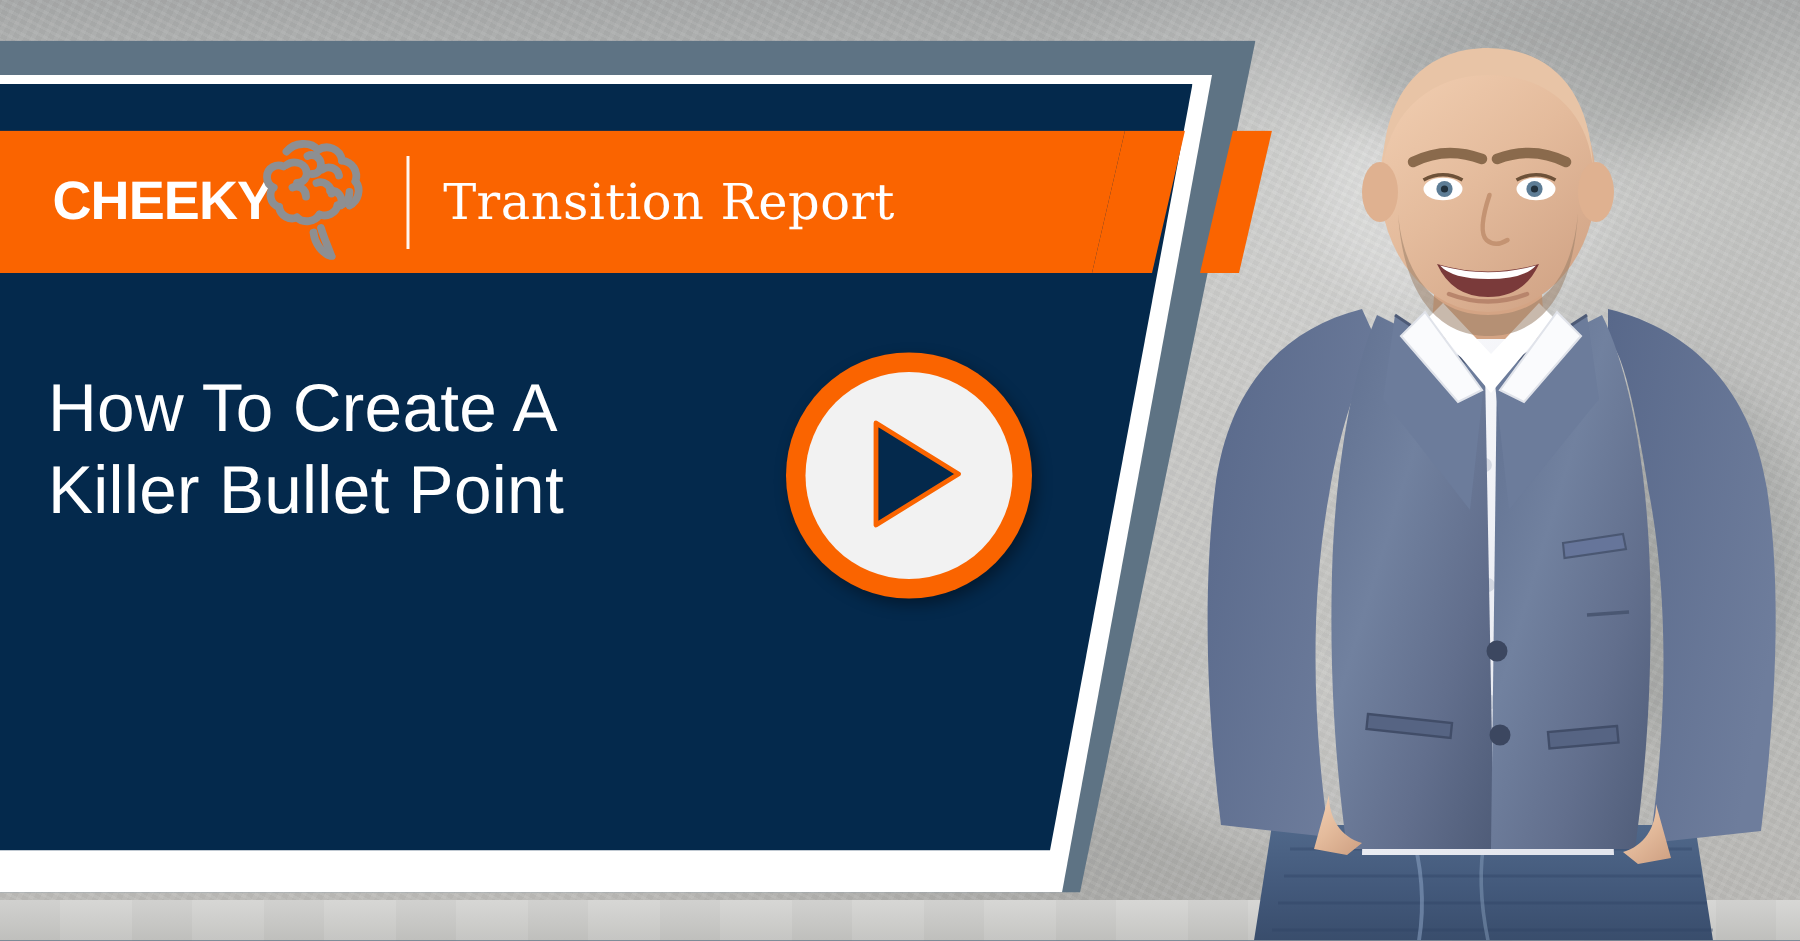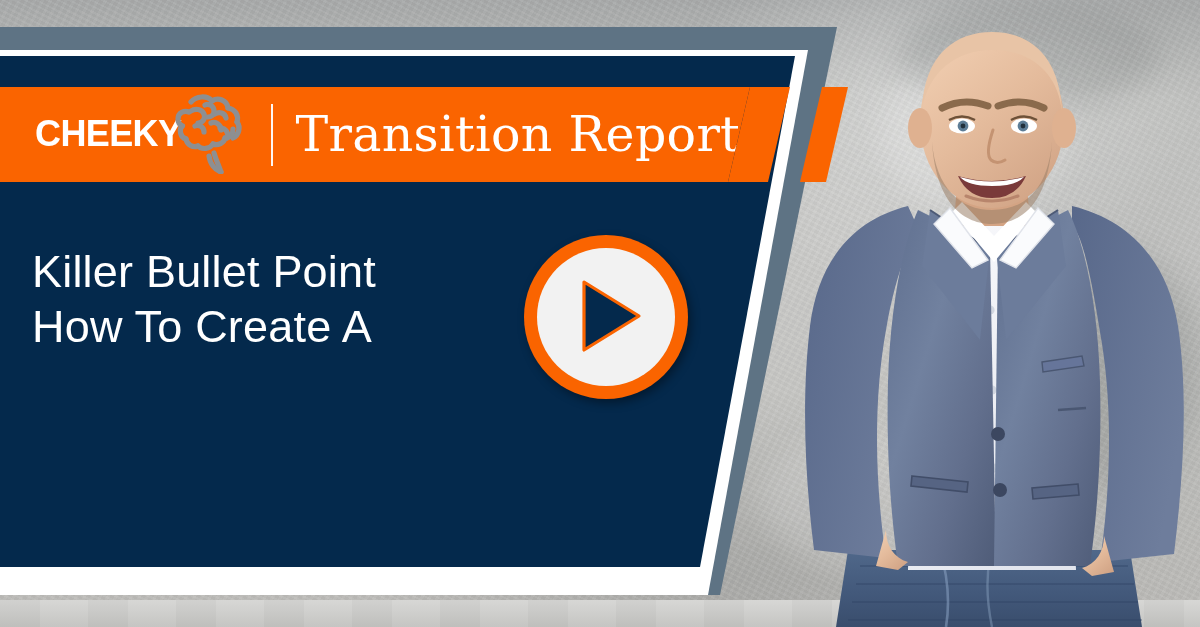--- a/index.html
+++ b/index.html
@@ -82,21 +82,21 @@
     font-size:11px;vertical-align:super;font-weight:bold;letter-spacing:0;
   }
   .brain-icon{
     margin-left:-14px;margin-top:-2px;
   }
   .divider{
     width:2px;height:62px;background:#ffffff;margin:0 22px 0 26px;opacity:.95;
   }
   .report-title{
     color:#ffffff;font-family:"DejaVu Serif","Liberation Serif",serif;
-    font-size:49px;letter-spacing:.3px;white-space:nowrap;
+    font-size:33px;letter-spacing:.3px;white-space:nowrap;
   }
   .slash{
     position:absolute;background:#fa6400;
   }
   .slash-a{left:728px;top:87px;width:62px;height:95px;
     clip-path:polygon(22px 0,62px 0,40px 95px,0 95px);}
   .slash-b{left:800px;top:87px;width:48px;height:95px;
     clip-path:polygon(22px 0,48px 0,26px 95px,0 95px);}
 
   
@@ -181,22 +181,22 @@
 
       <div class="divider"></div>
 
       <div class="report-title">Transition Report</div>
     </div>
   </div>
   <div class="slash slash-a"></div>
   <div class="slash slash-b"></div>
 
   <div class="headline">
+    <div>How To Create A</div>
     <div>Killer Bullet Point</div>
-    <div>How To Create A</div>
   </div>
 
   <div class="play-wrap">
     <div class="play-ring"></div>
     <div class="play-face"></div>
     <span class="play-tri">
       <svg width="62" height="74" viewBox="0 0 62 74">
         <path d="M3 3 L58 37 L3 71 Z" fill="#04294c" stroke="#fa6400" stroke-width="3.2" stroke-linejoin="round"></path>
       </svg>
     </span>

